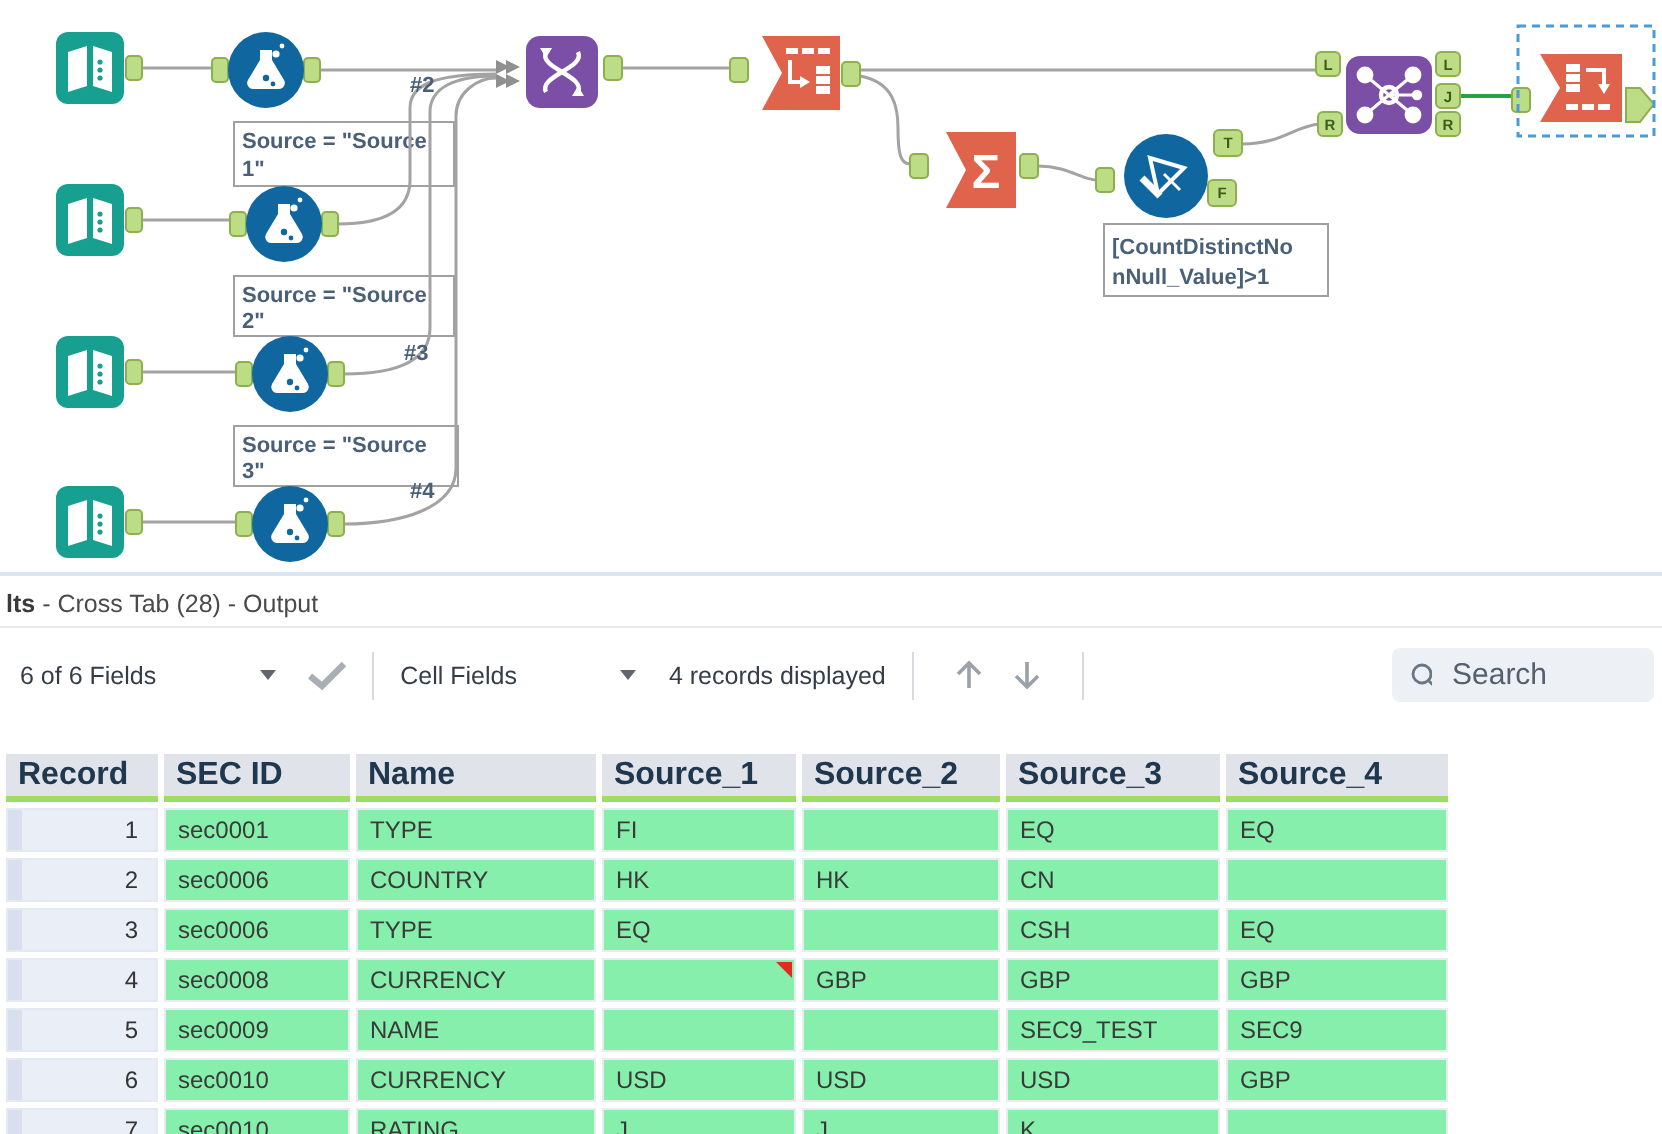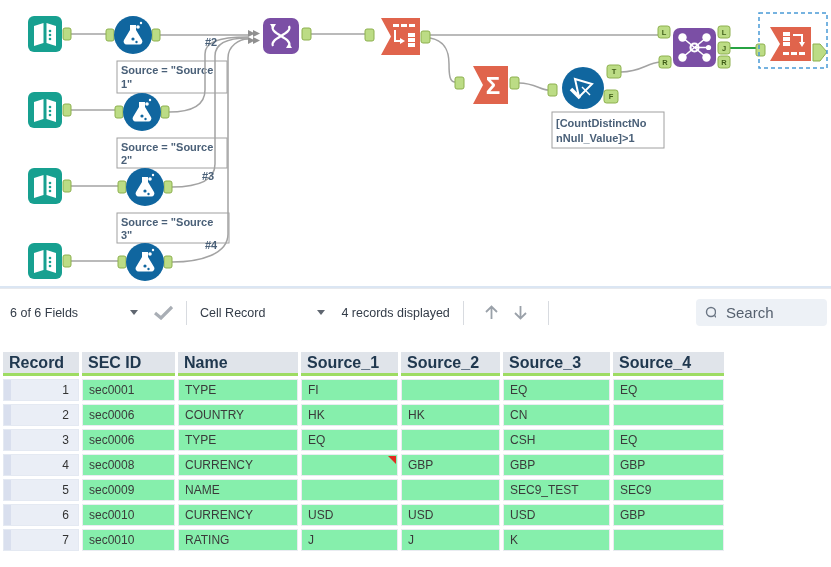--- a/index.html
+++ b/index.html
@@ -299,34 +299,35 @@
       <polygon points="6,-2 9,3 12,-2" fill="#fff"></polygon>
       <rect x="-10" y="8" width="6" height="3" fill="#fff"></rect>
           <rect x="-2" y="8" width="6" height="3" fill="#fff"></rect>
           <rect x="6" y="8" width="6" height="3" fill="#fff"></rect>
     </g>
   </g>
 </svg>
 </div>
 
 <div class="results">
+  <div class="results-title"><b>lts</b><span> - Cross Tab (28) - Output</span></div>
 
   <div class="results-toolbar">
     <div class="tb-group">
       <span>6 of 6 Fields</span>
       <span class="caret"></span>
     </div>
     <span class="check-icon">
       <svg width="19" height="15">
           <polyline points="1,8 7,13 18,2" stroke="#a9aeb5" stroke-width="3.2" fill="none"></polyline>
         </svg>
     </span>
     <span class="tb-divider"></span>
     <div class="tb-group">
-      <span>Cell Record</span>
+      <span>Cell Fields</span>
       <span class="caret"></span>
     </div>
     <span style="margin-left:16px">4 records displayed</span>
     <span class="tb-divider"></span>
     <span class="arrow-btn">
       <svg width="17" height="17">
           <path d="M8.5,15 V3 M3,8 L8.5,2.5 L14,8" stroke="#9aa1a9" stroke-width="1.8" fill="none"></path>
         </svg>
     </span>
     <span class="arrow-btn">

